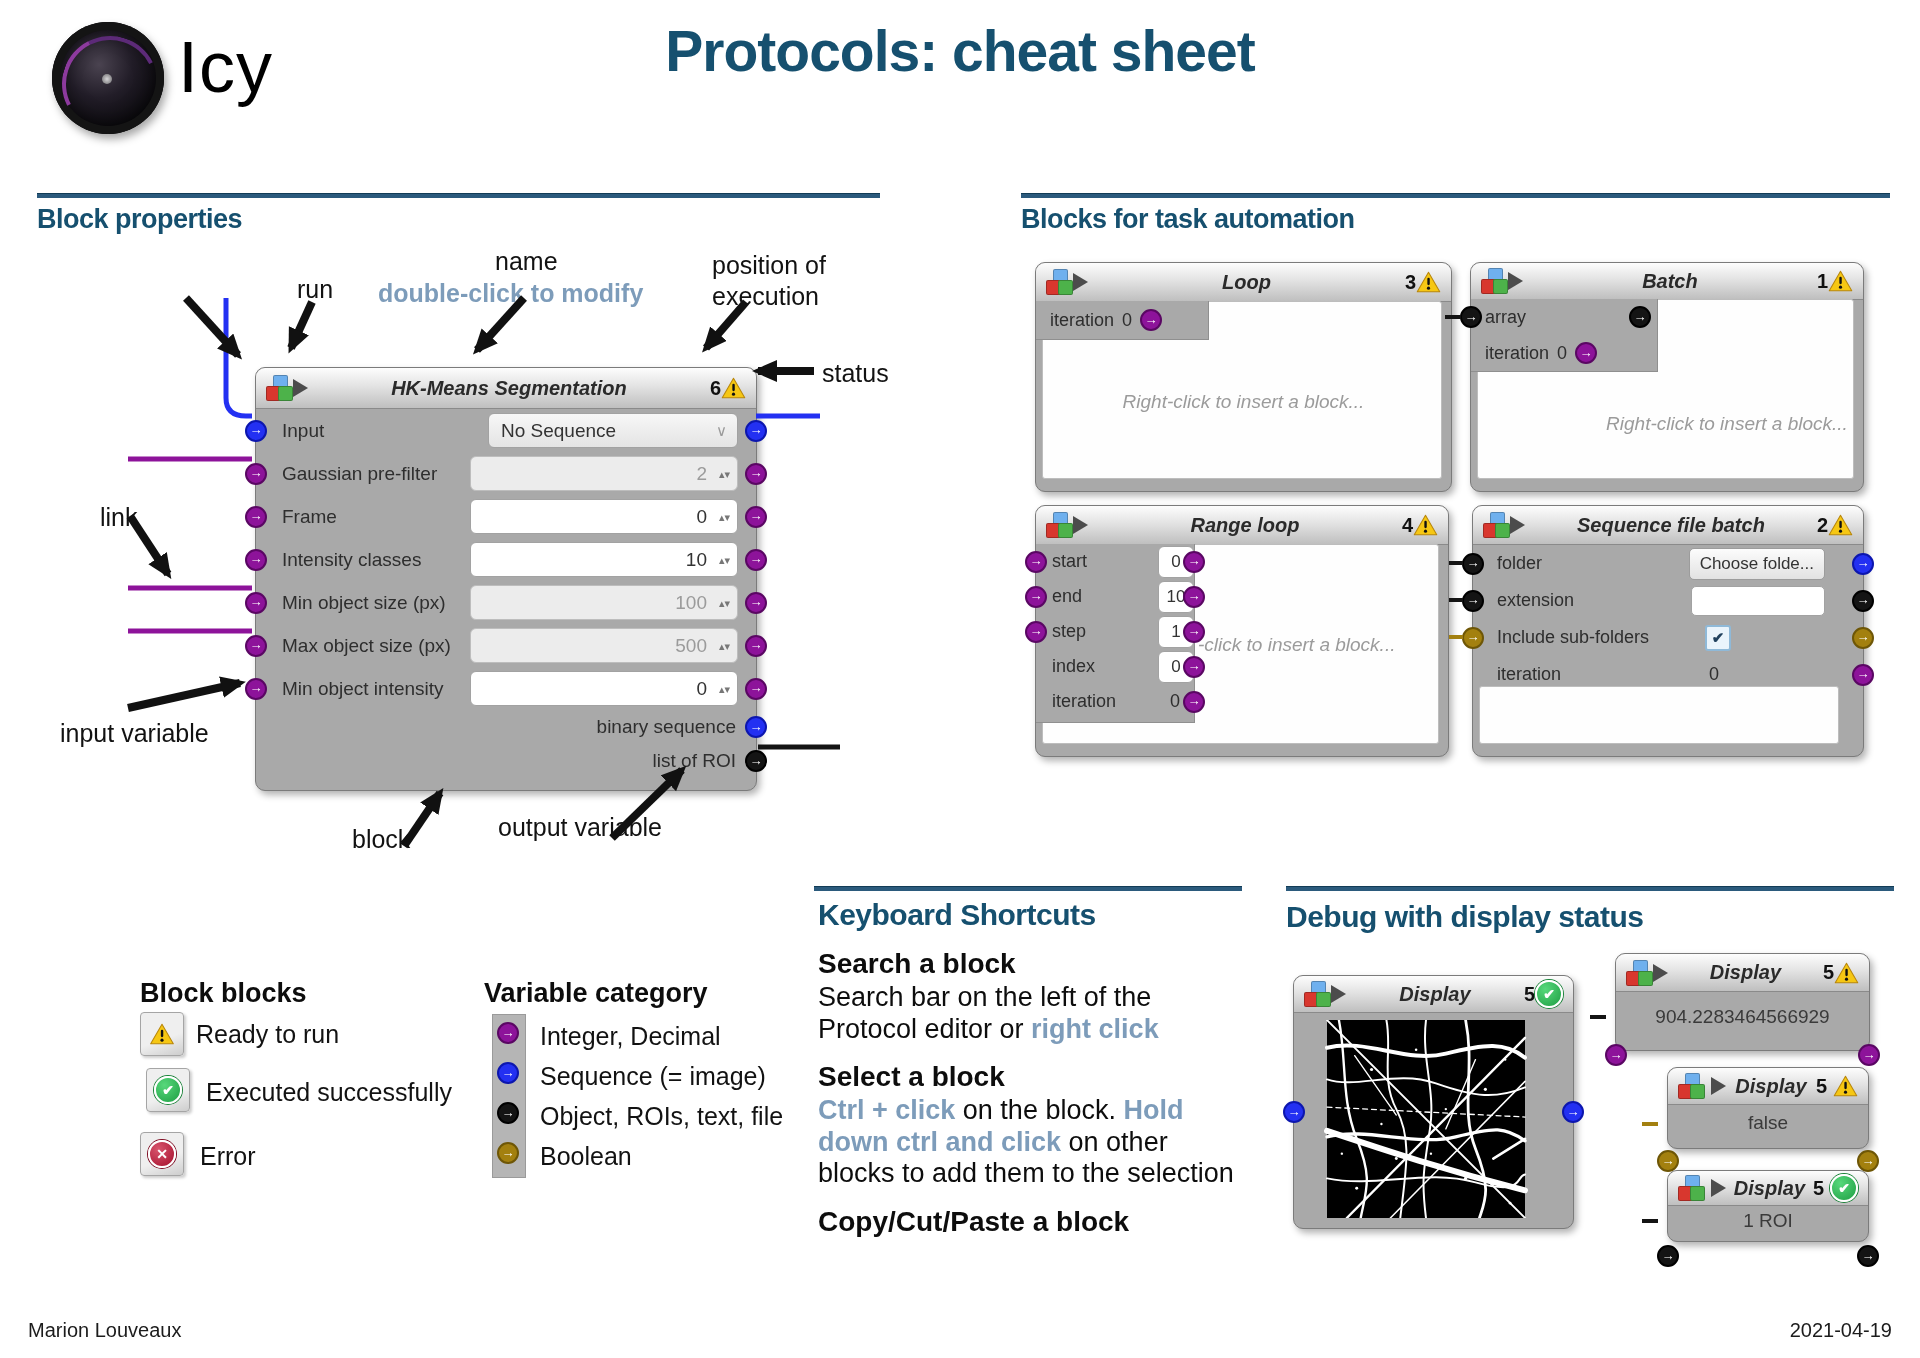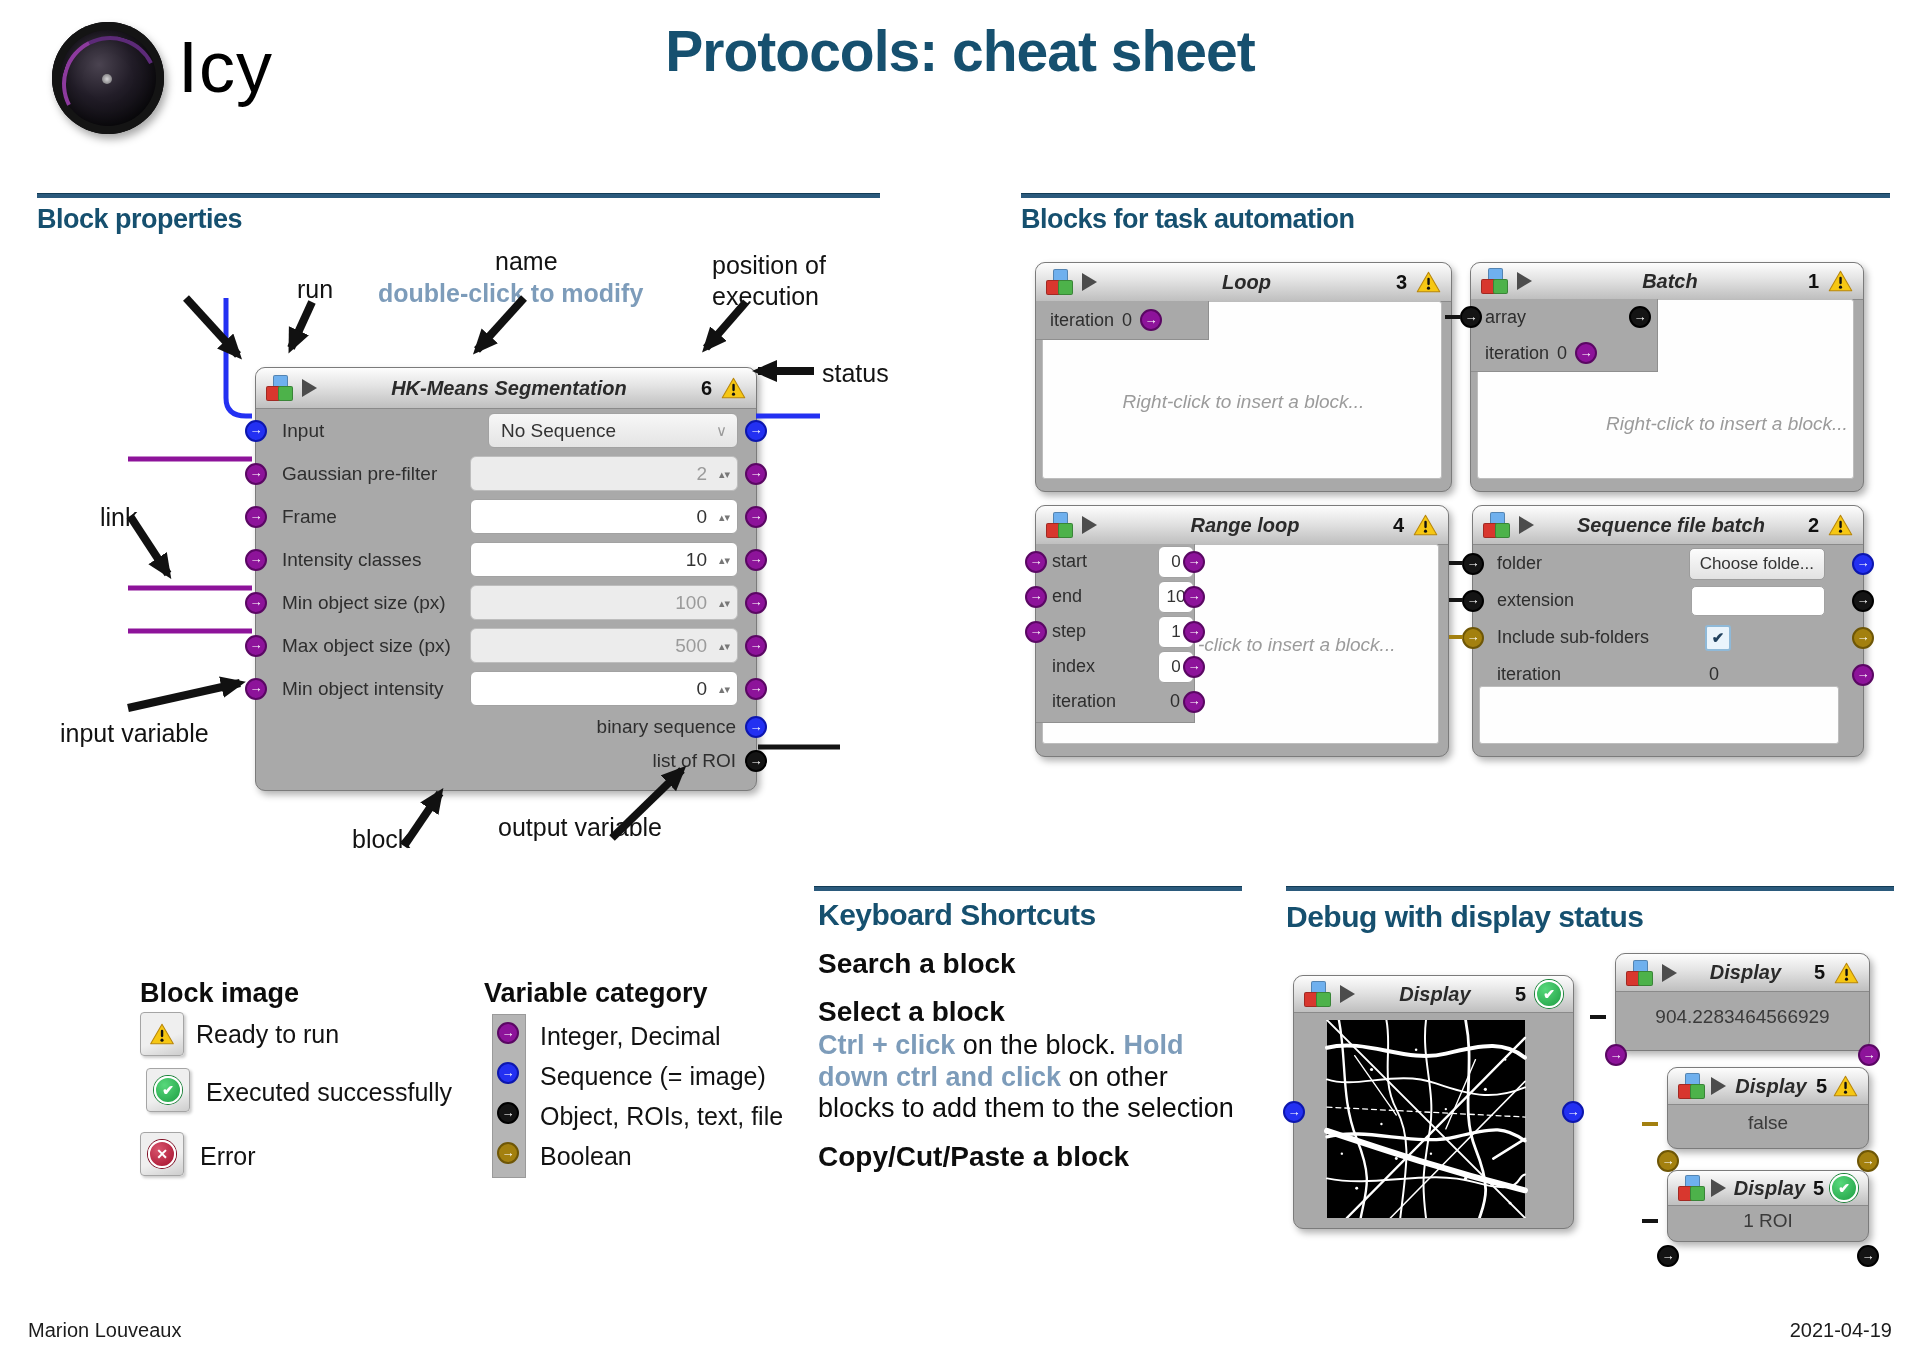--- a/index.html
+++ b/index.html
@@ -19,21 +19,21 @@
   .page-title{position:absolute;left:50%;top:18px;transform:translateX(-50%);
         font-size:57px;font-weight:bold;color:#16506f;letter-spacing:-1px;}
 
   
   .rule{position:absolute;height:4px;background:#2b5a7c;border-top:1px solid #123c56;}
   .sec-title{position:absolute;font-size:27px;font-weight:bold;color:#16506f;letter-spacing:-0.5px;}
 
   
   .pblock{position:absolute;background:#a9a9a9;border:1px solid #7b7b7b;border-radius:10px;
           box-shadow:3px 4px 7px rgba(0,0,0,.3);}
-  .phead{position:relative;height:38px;display:flex;align-items:center;gap:9px;padding:0 10px;
+  .phead{position:relative;height:38px;display:flex;align-items:center;padding:0 10px;
          background:linear-gradient(#fdfdfd,#e3e3e3 45%,#bfbfbf);border-bottom:1px solid #8a8a8a;
          border-radius:9px 9px 0 0;}
   .ptitle{flex:1;text-align:center;font-style:italic;font-weight:bold;font-size:20px;color:#2a2a2a;}
   .pnum{font-weight:bold;font-size:20px;color:#111;}
   .cubes{position:relative;width:27px;height:26px;flex:0 0 auto;}
   .cubes i{position:absolute;width:13px;height:13px;border-radius:2px;border:1px solid rgba(0,0,0,.25);}
   .cubes .cb{background:#6fb0ee;top:0;left:7px;}
   .cubes .cr{background:#d8372e;bottom:0;left:0;}
   .cubes .cg{background:#4db24a;bottom:0;right:0;}
   .play{width:0;height:0;border-top:9px solid transparent;border-bottom:9px solid transparent;
@@ -463,21 +463,21 @@
       <span class="conn purple edgeR">
           <span>→</span>
         </span>
     </div>
     <div class="whitepanel" style="left:6px;right:24px;bottom:12px;height:56px;"></div>
     <div class="stub" style="left:-24px;top:55px;width:14px;background:#141414;"></div>
     <div class="stub" style="left:-24px;top:92px;width:14px;background:#141414;"></div>
     <div class="stub" style="left:-24px;top:129px;width:14px;background:#a3800f;"></div>
   </div>
 
-  <div class="leg-h" style="left:140px;top:978px;">Block image</div>
+  <div class="leg-h" style="left:140px;top:978px;">Block blocks</div>
   <div class="sheet" style="left:140px;top:1012px;">
     <svg class="warnsvg" viewBox="0 0 24 21" style="width:26px;">
       <path d="M12 1.2 22.8 19.8H1.2Z" fill="#f6c713" stroke="#b8860b" stroke-width="1" stroke-linejoin="round"></path>
       <rect x="10.9" y="6.5" width="2.3" height="7" rx="1.1" fill="#111"></rect>
         <circle cx="12" cy="16.4" r="1.5" fill="#111"></circle>
     </svg>
   </div>
   <div class="leg-label" style="left:196px;top:1020px;">Ready to run</div>
   <div class="sheet" style="left:146px;top:1068px;">
     <span class="okdot">✔</span>
@@ -503,20 +503,21 @@
     </span>
   <div class="leg-label" style="left:540px;top:1102px;">Object, ROIs, text, file</div>
   <span class="conn gold abs" style="left:497px;top:1142px;">
       <span>→</span>
     </span>
   <div class="leg-label" style="left:540px;top:1142px;">Boolean</div>
 
   <div class="ks">
     <h2>Keyboard Shortcuts</h2>
     <h3>Search a block</h3>
+    <p><span>Search bar on the left of the Protocol editor or </span><span class="hl">right click</span></p>
     <h3>Select a block</h3>
     <p><span class="hl">Ctrl + click</span><span> on the block. </span><span class="hl">Hold down ctrl and click</span><span> on other blocks to add them to the selection</span></p>
     <h3>Copy/Cut/Paste a block</h3>
   </div>
 
   <div class="pblock" style="left:1293px;top:975px;width:279px;height:252px;">
     <div class="phead" style="height:36px;">
       <span class="cubes">
           <i class="cb"></i>
           <i class="cr"></i>

